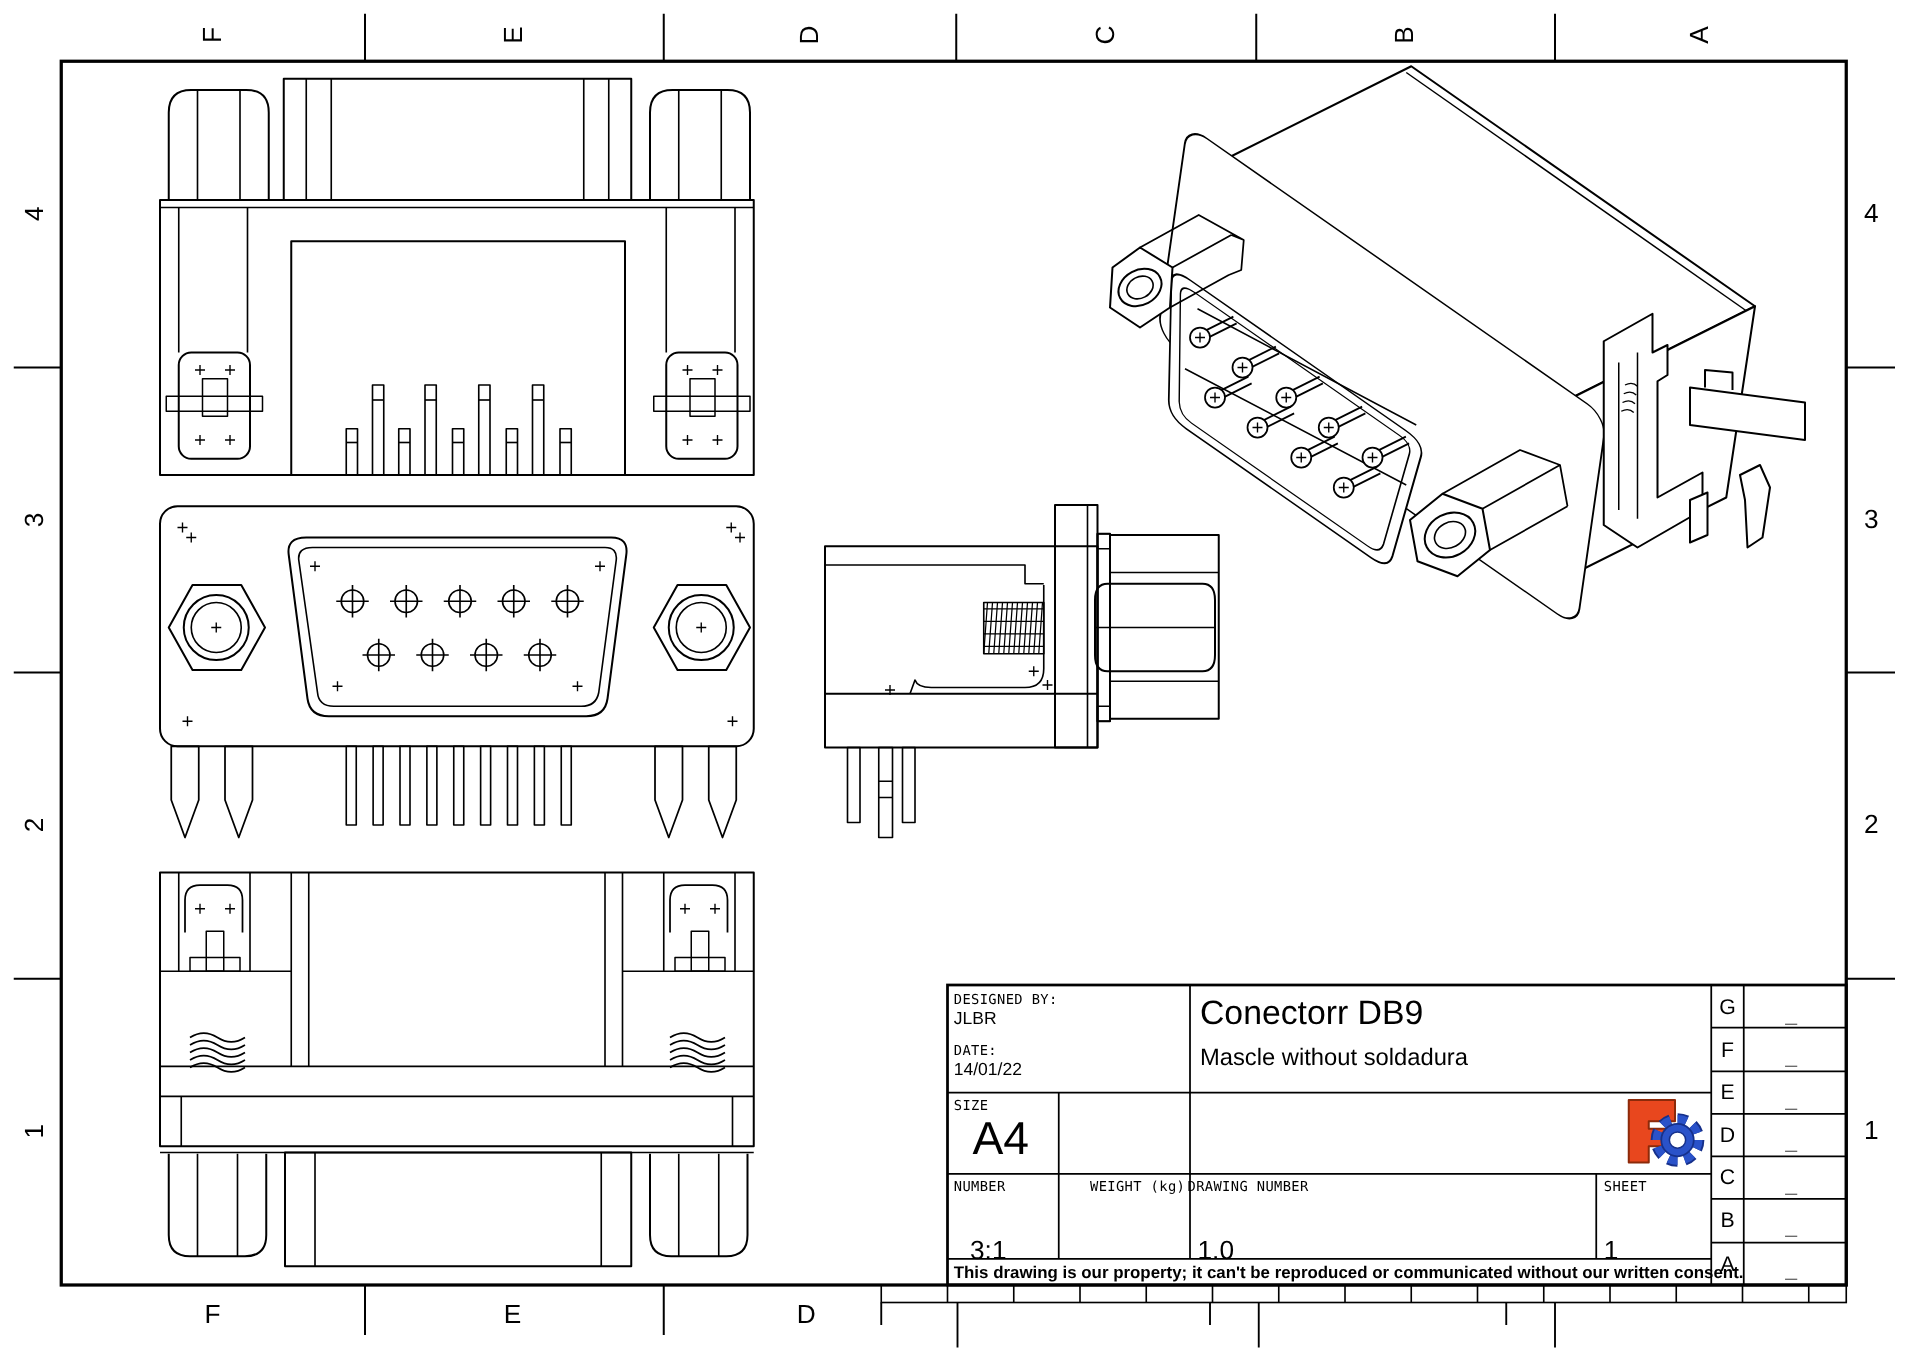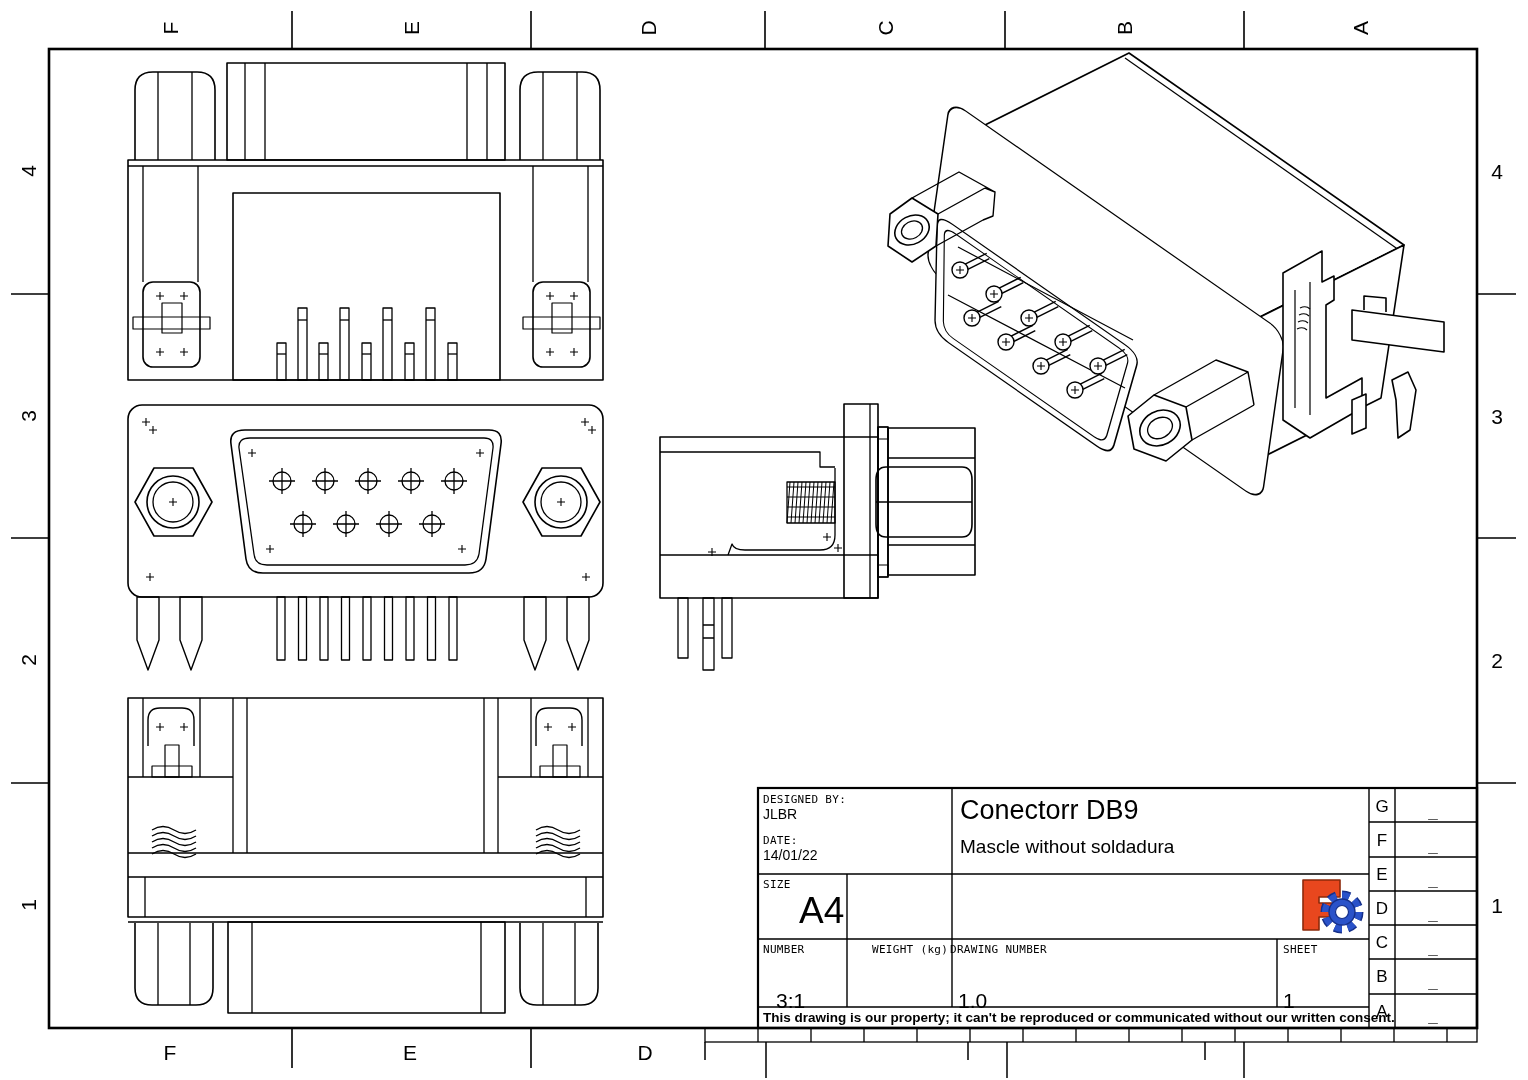--- a/index.html
+++ b/index.html
@@ -8,21 +8,21 @@
   svg{position:absolute;left:0;top:0;}
   .t{position:absolute;white-space:nowrap;line-height:1;}
   .gl{font-size:21px;}
   .cc{transform:translate(-50%,-50%);}
   .rot{transform:translate(-50%,-50%) rotate(-90deg);}
   .ml{font-family:"DejaVu Sans Mono","Liberation Mono",monospace;font-size:11px;letter-spacing:.3px;}
   .big{font-size:27px;}
   .sub{font-size:19px;}
   .val{font-size:14px;}
   .val2{font-size:21px;margin-top:25px;}
-  .a4{font-size:37px;margin-left:21px;}
+  .a4{font-size:37px;}
   .note{font-size:13.5px;font-weight:600;}
   .rev{font-size:17px;}
   .dash{font-size:17px;font-weight:700;}
 </style>
 </head>
 <body>
 
 <div class="stage">
 
 <svg width="1528" height="1080" viewBox="0 0 1528 1080">

